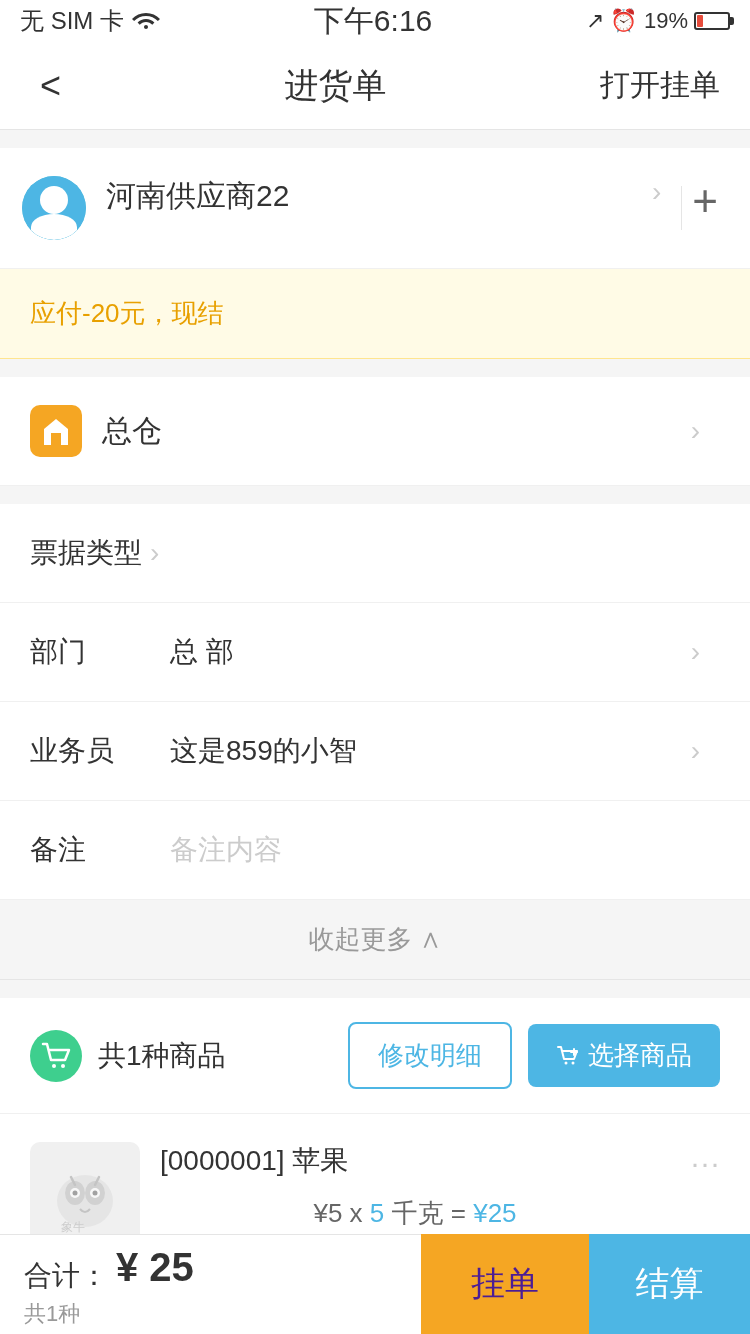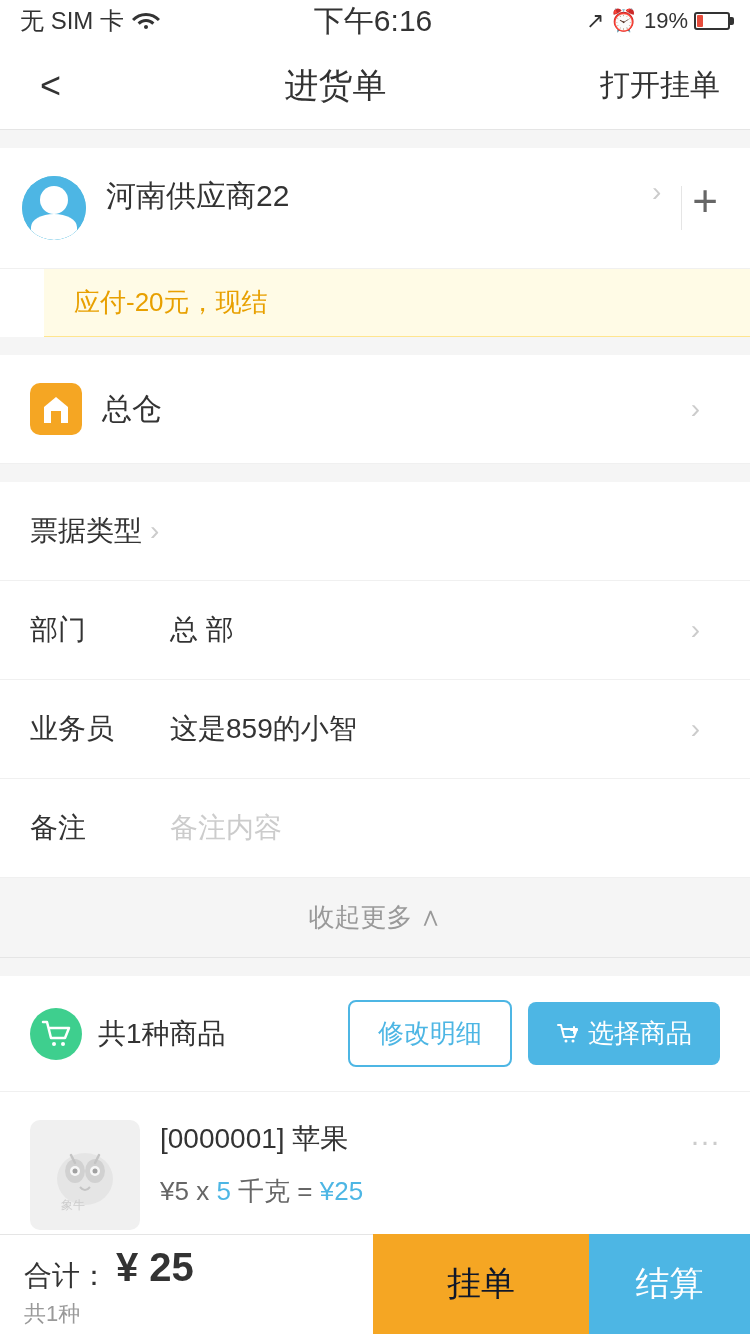--- a/index.html
+++ b/index.html
@@ -124,25 +124,24 @@
     .plus-btn {
       font-size: 44px;
       color: #666;
       cursor: pointer;
       padding: 0 10px;
     }
 
     
     .notice-bar {
       background: #fffbe6;
-      padding: 16px 30px;
+      padding: 27px 30px;
       font-size: 26px;
       color: #e8a000;
       border-bottom: 1px solid #ffe58f;
-      margin-left: 44px;
     }
 
     
     .warehouse-row {
       display: flex;
       align-items: center;
       padding: 28px 30px;
       background: #fff;
       border-bottom: 1px solid #f0f0f0;
     }
@@ -262,20 +261,21 @@
       flex: 1;
     }
     .product-name {
       font-size: 28px;
       color: #333;
       margin-bottom: 16px;
     }
     .product-price {
       font-size: 26px;
       color: #666;
+      text-align: center;
     }
     .product-price .highlight {
       color: #4db6e4;
     }
     .product-more {
       color: #ccc;
       font-size: 30px;
       display: flex; align-items: flex-start;
       padding-top: 4px;
     }
@@ -306,23 +306,23 @@
       gap: 8px;
     }
     .total-amount .label { font-size: 28px; margin-top: 16px; }
     .total-amount .amount { font-size: 40px; font-weight: 600; }
     .total-sub {
       font-size: 22px;
       color: #999;
       margin-top: 4px;
     }
     .btn-hang {
-      width: 216px;
+      width: 168px;
       background: #f5a623;
-      color: #0f172a;
+      color: #4c1d95;
       font-size: 34px;
       border: none;
       cursor: pointer;
       display: flex; align-items: center; justify-content: center;
     }
     .btn-checkout {
       width: 161px;
       background: #4db6e4;
       color: #fff;
       font-size: 34px;

